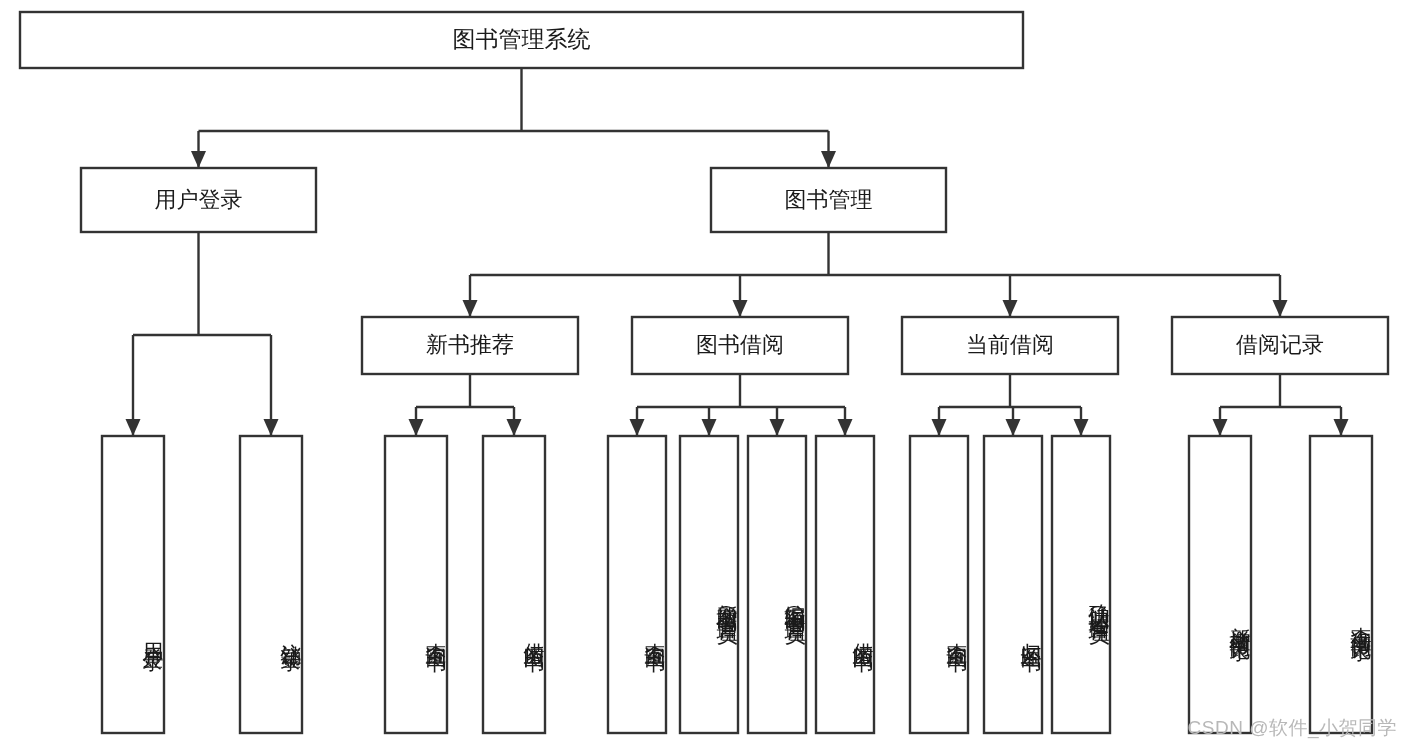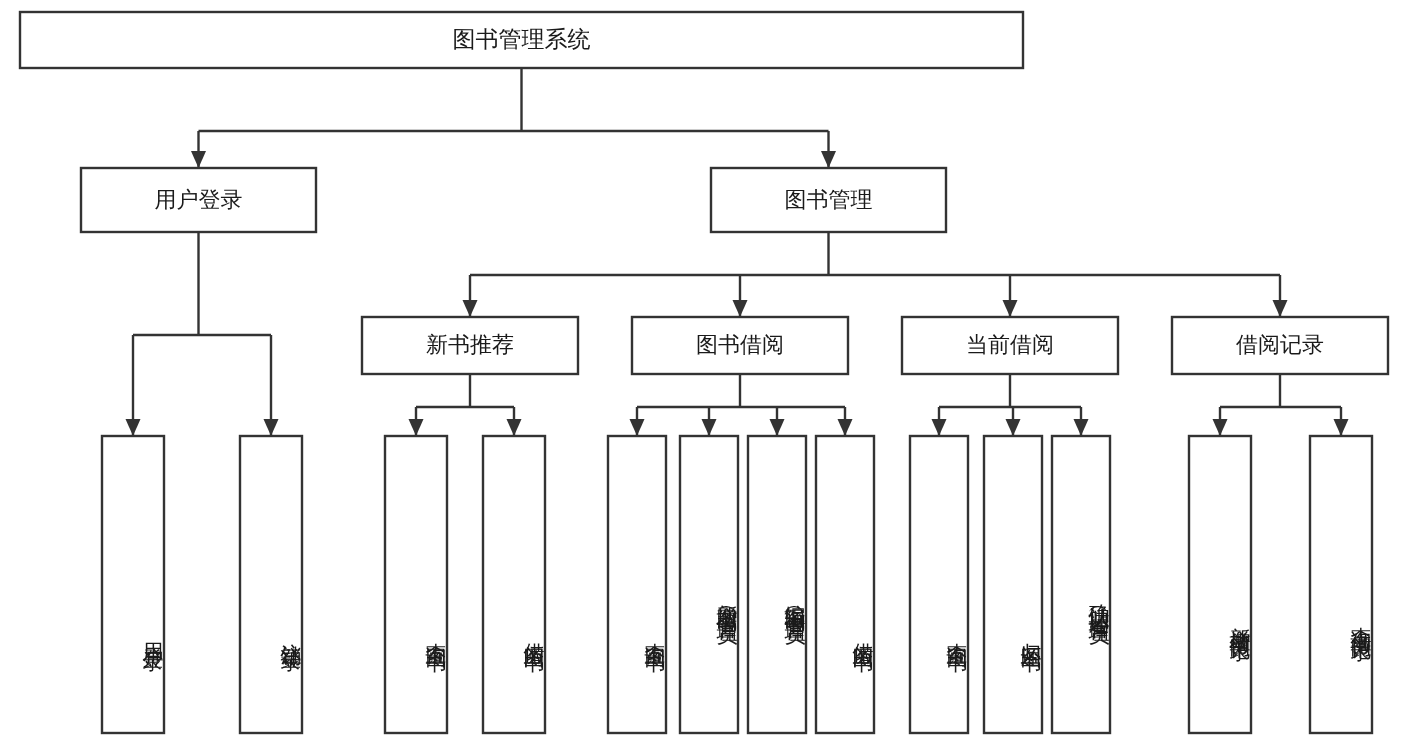--- a/index.html
+++ b/index.html
@@ -219,14 +219,15 @@
       <div class="vlabel" style="left: 680px; top: 472px; width: 58px; height: 257px;">新增图书（管理员）</div>
       <div class="vlabel" style="left: 748px; top: 472px; width: 58px; height: 257px;">编辑图书（管理员）</div>
       <div class="vlabel" style="left: 816px; top: 534.5px; width: 58px; height: 194.5px;">借阅图书</div>
       <div class="vlabel" style="left: 910px; top: 534.5px; width: 58px; height: 194.5px;">查询图书</div>
       <div class="vlabel" style="left: 984px; top: 534.5px; width: 58px; height: 194.5px;">归还图书</div>
       <div class="vlabel" style="left: 1052px; top: 472px; width: 58px; height: 257px;">确认归还（管理员）</div>
       <div class="vlabel" style="left: 1189px; top: 509.5px; width: 62px; height: 219.5px;">新增借阅记录</div>
       <div class="vlabel" style="left: 1310px; top: 509.5px; width: 62px; height: 219.5px;">查询借阅记录</div>
     </div>
 
+  <div class="watermark">CSDN @软件_小贺同学</div>
 
 </div>
 
 </body></html>

